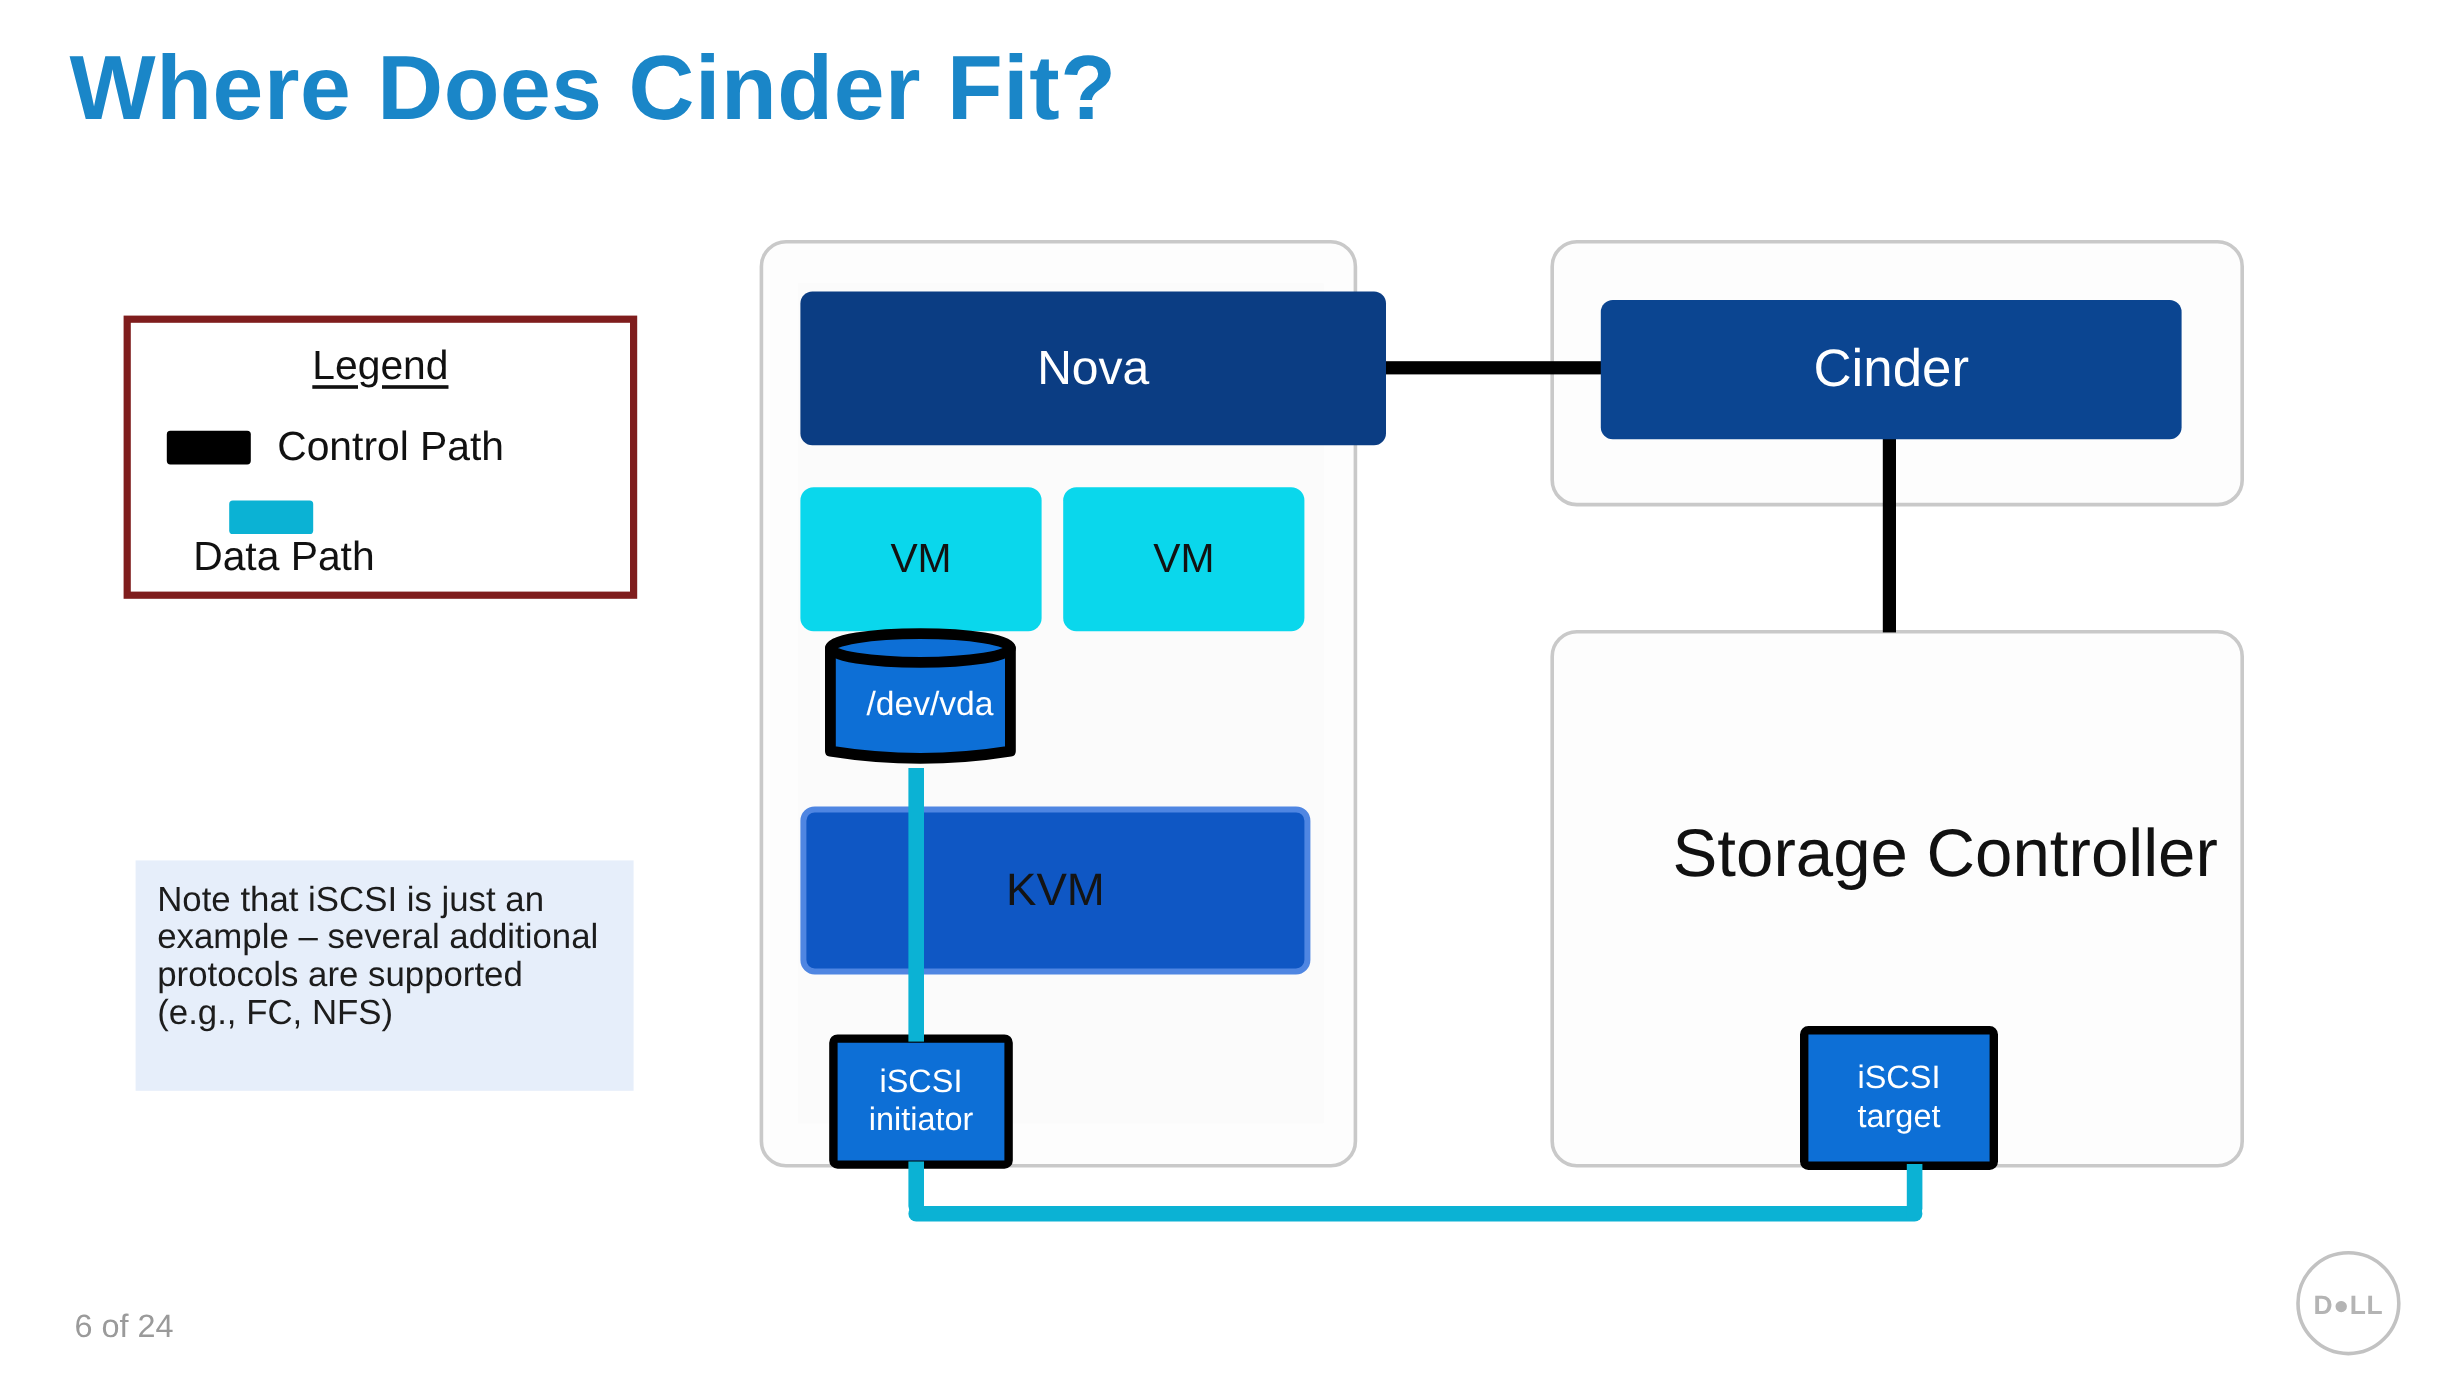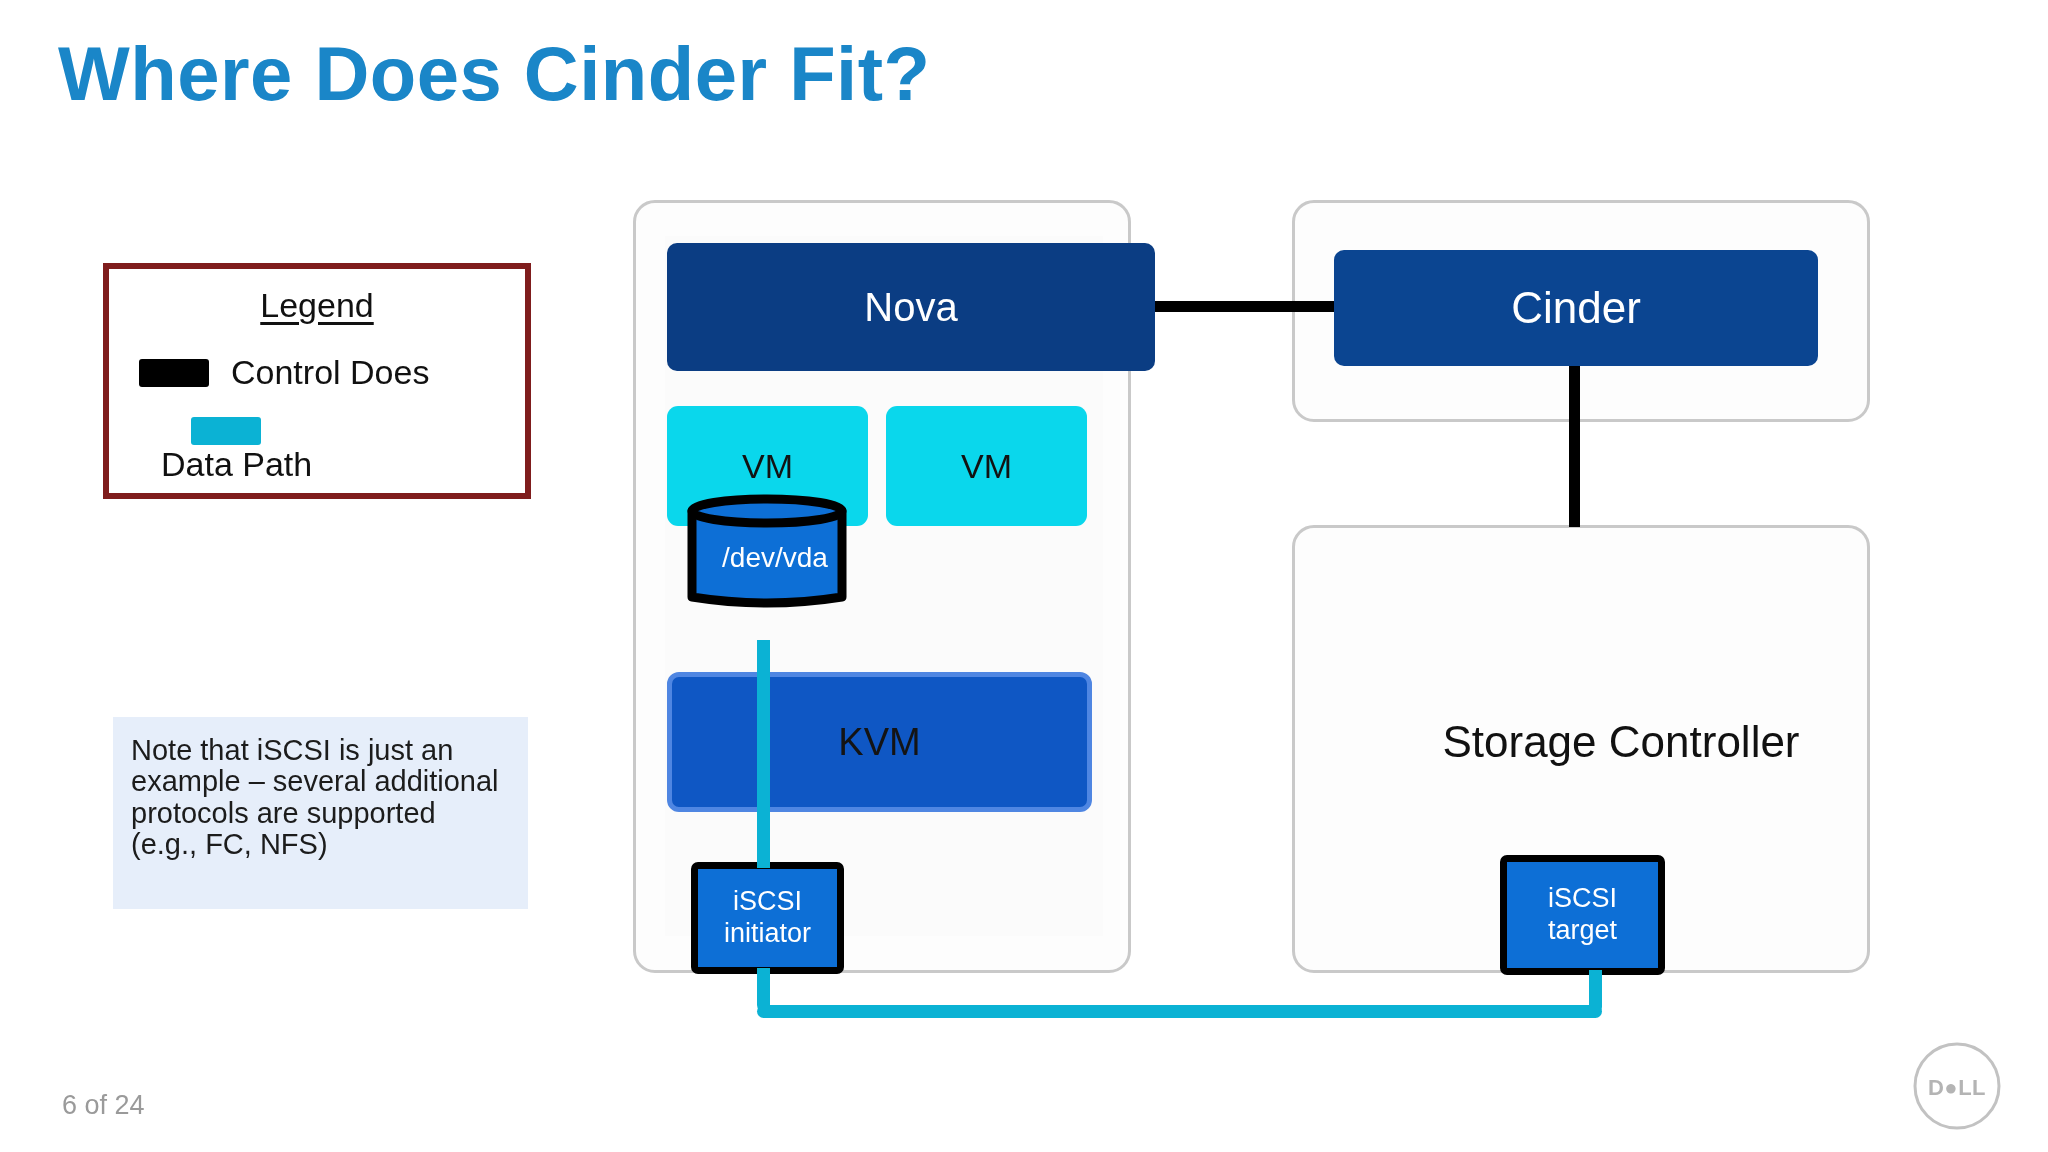--- a/index.html
+++ b/index.html
@@ -156,30 +156,29 @@
     left: 667px; top: 672px; width: 425px; height: 140px;
     background: #0f57c4;
     border: 5px solid #4f86e2;
     border-radius: 12px;
     color: #141414;
     font-size: 38px;
   }
   #block-storage-controller {
     left: 1292px; top: 680px; width: 658px; height: 60px;
     color: #111111;
-    font-size: 44px;
+    font-size: 56px;
     background: transparent;
-    margin-top: 32px;
   }
 
   
   #cyl-vda {
     position: absolute;
     left: 687px;
-    top: 494px;
+    top: 523px;
     width: 176px;
     height: 122px;
     text-decoration: underline;
   }
   #cyl-vda svg { display: block; }
   #cyl-vda-label {
     position: absolute;
     left: 0; right: 0;
     top: 48px;
     text-align: center;
@@ -241,21 +240,21 @@
 
 <div id="slide">
 
   <div id="slide-title">Where Does Cinder Fit?</div>
 
   <div id="legend-box">
     <div id="legend-title">Legend</div>
 
     <div class="legend-row" id="legend-row-control">
       <span class="legend-swatch" style="background:#000000;"></span>
-      <span class="legend-label">Control Does</span>
+      <span class="legend-label">Control Path</span>
     </div>
 
     <div class="legend-row" id="legend-row-data">
       <span class="legend-swatch" style="background:#0bb2d4;"></span>
       <span class="legend-label">Data Path</span>
     </div>
   </div>
 
   <div id="note-box">
     <div id="note-text">Note that iSCSI is just an example – several additional protocols are supported

